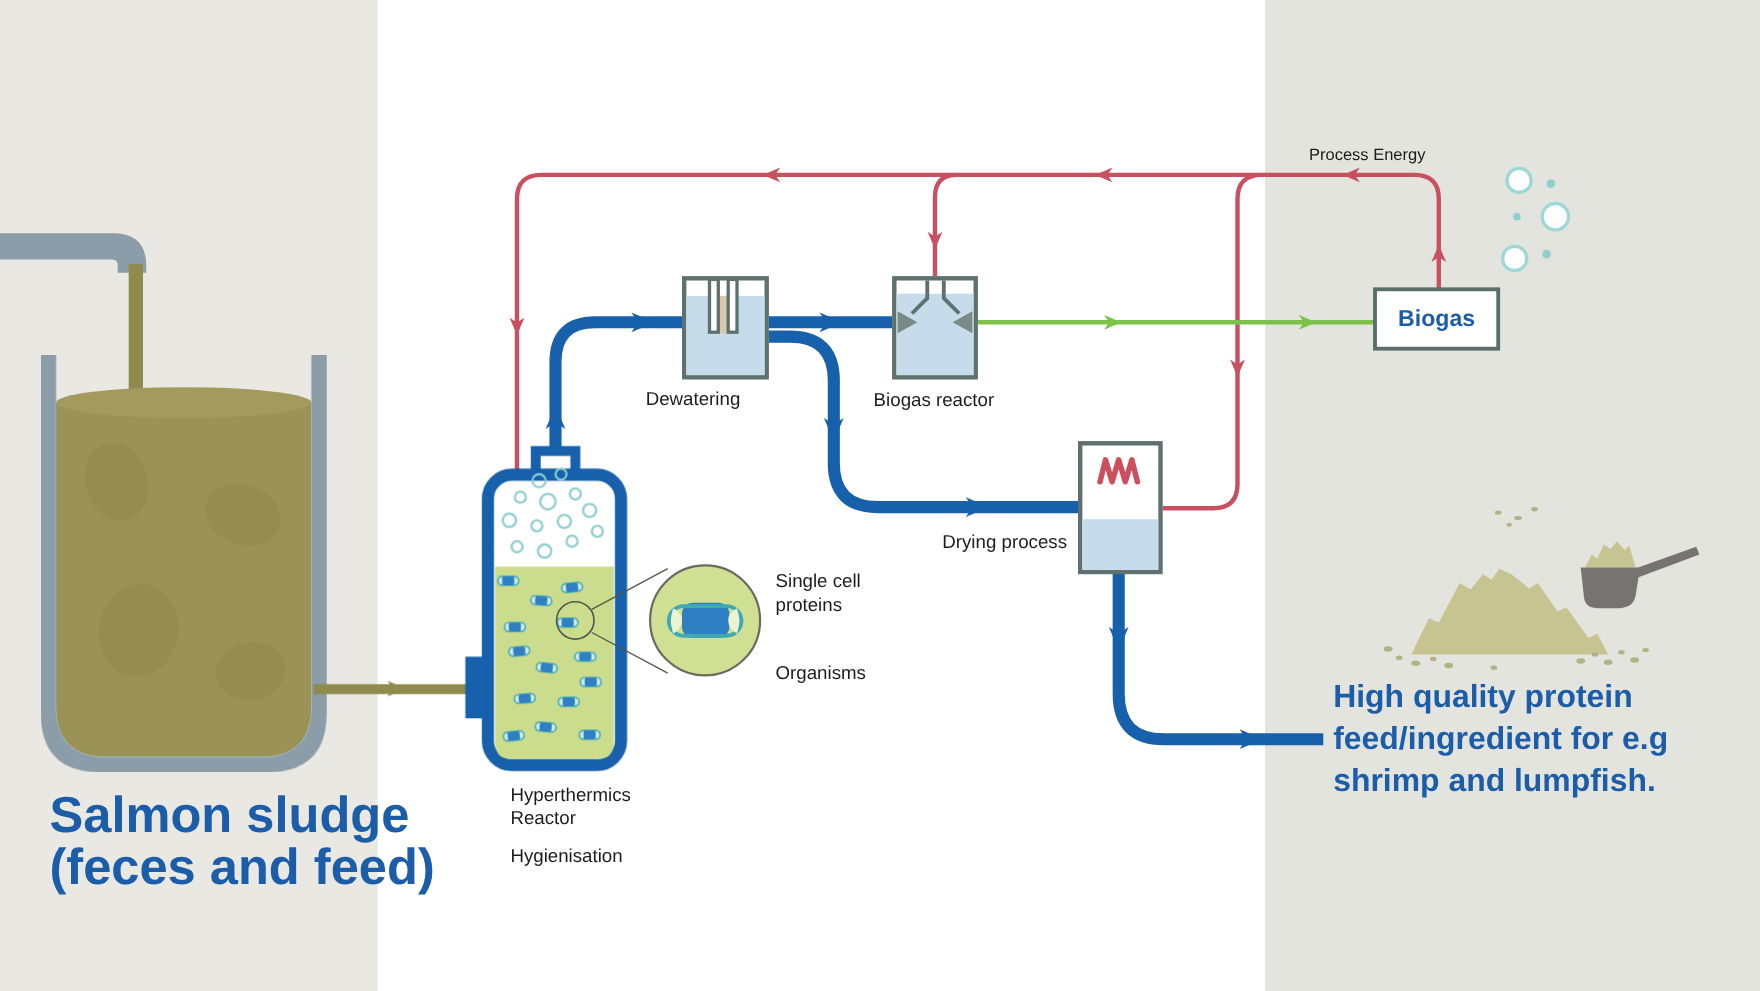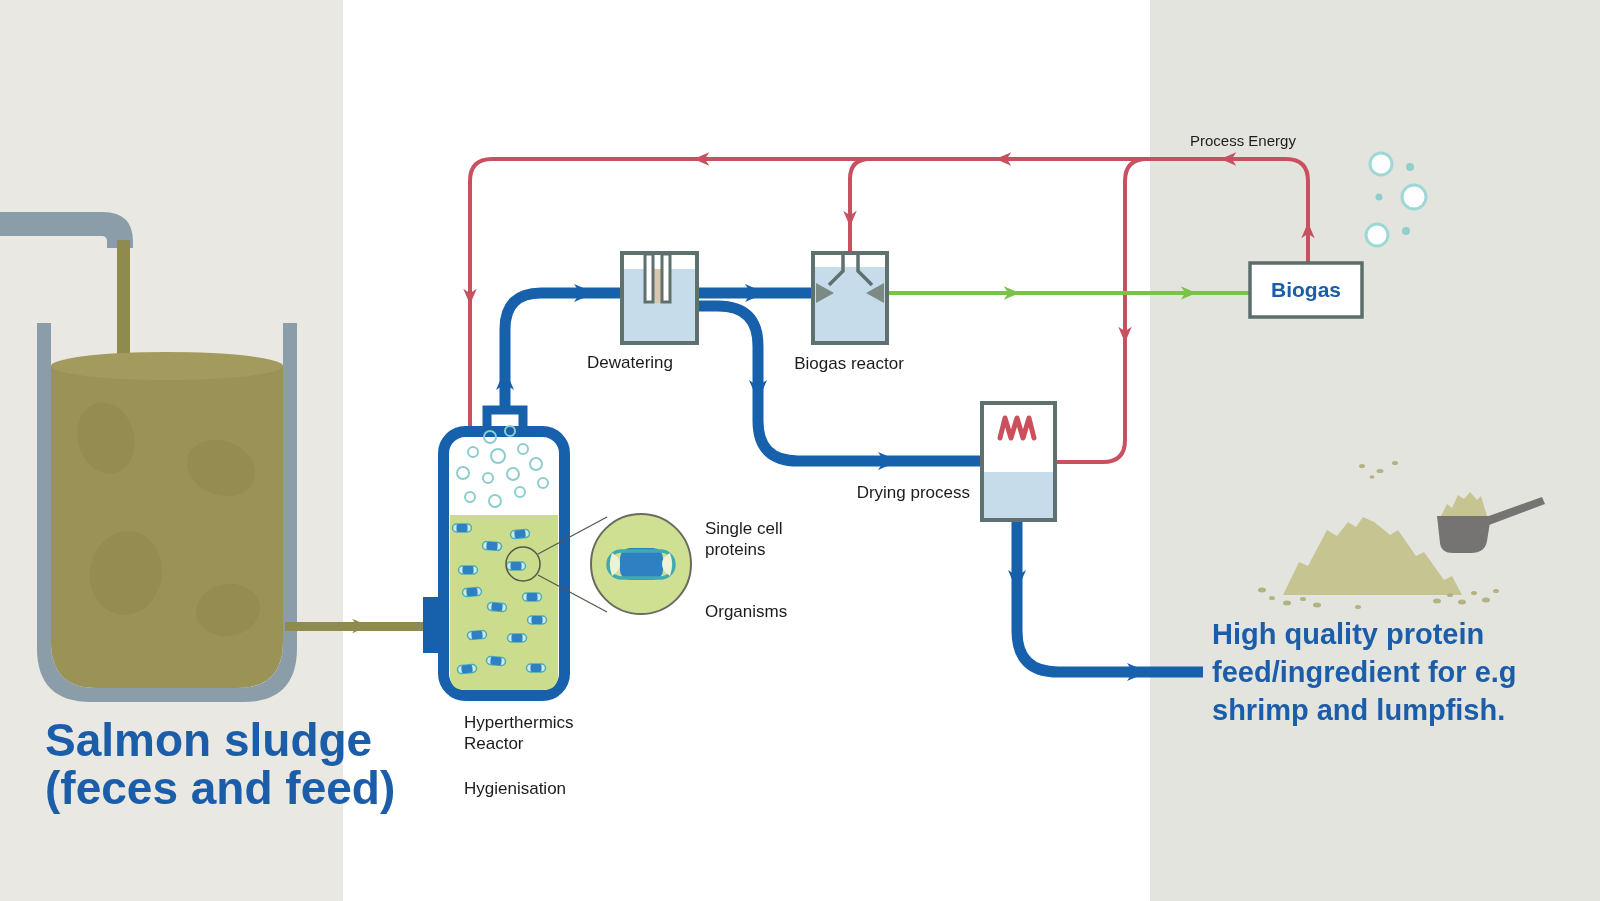--- a/index.html
+++ b/index.html
@@ -258,21 +258,21 @@
 <div class="lbl lbl-right" style="left:850px;top:482px;width:120px;">Drying process</div>
 
 <div class="lbl" style="left:705px;top:518px;">Single cell
 proteins</div>
 
 <div class="lbl" style="left:705px;top:601px;">Organisms</div>
 
 <div class="lbl" style="left:464px;top:712px;">Hyperthermics
 Reactor</div>
 
-<div class="lbl" style="left:464px;top:768px;margin-top:10px;">Hygienisation</div>
+<div class="lbl" style="left:464px;top:768px;">Hygienisation</div>
 
 <div class="biogas-word">Biogas</div>
 
 <div class="heading h-left">Salmon sludge
 (feces and feed)</div>
 
 <div class="heading h-right">High quality protein
 feed/ingredient for e.g
 shrimp and lumpfish.</div>
 

